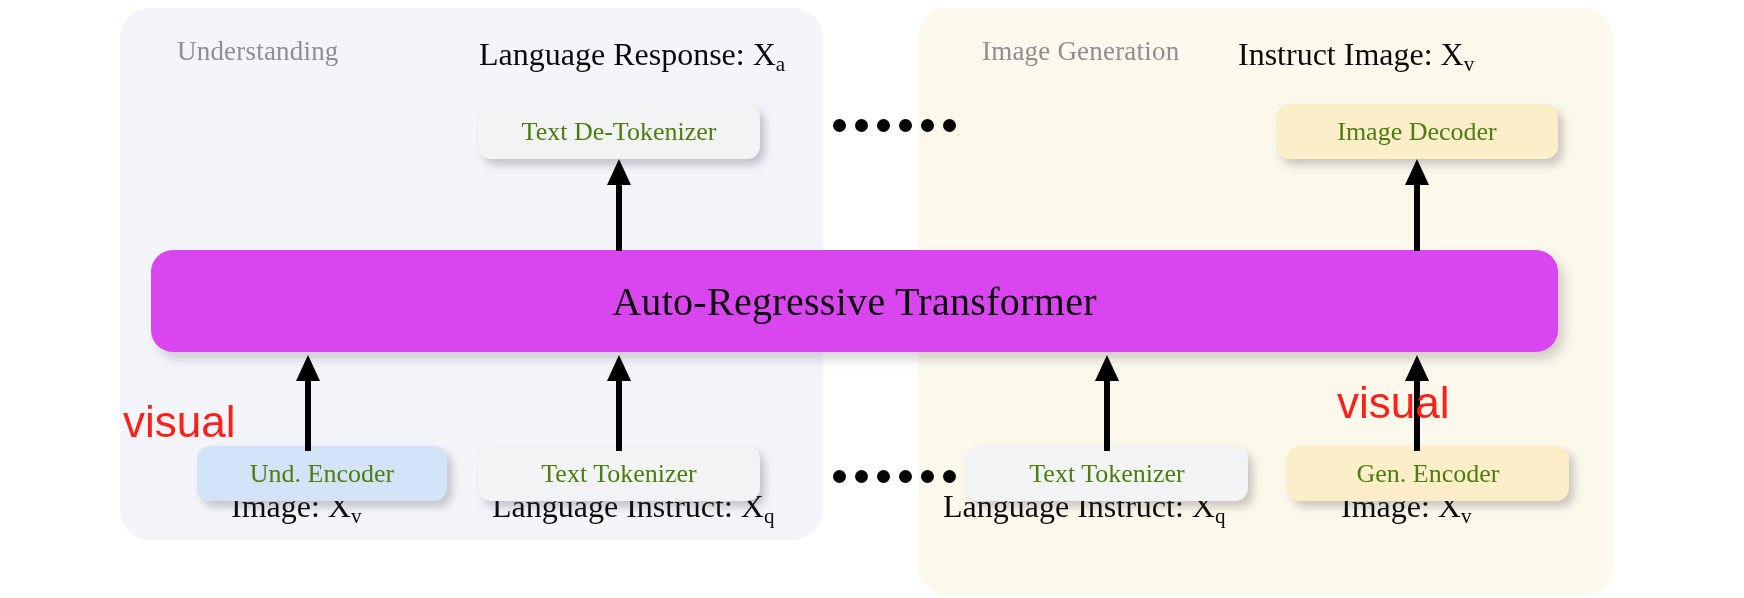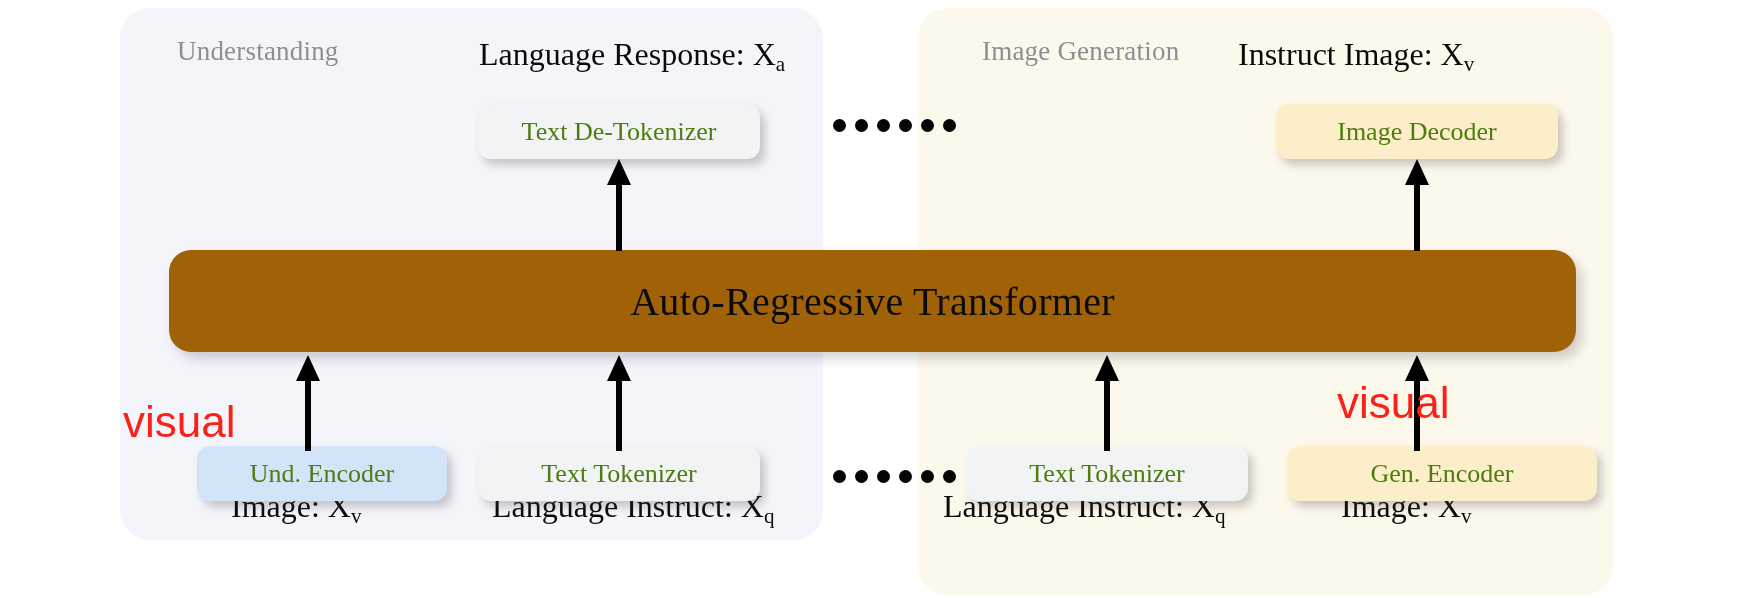--- a/index.html
+++ b/index.html
@@ -82,30 +82,30 @@
   }
   .box-grey  { background: #f2f3f4; }
   .box-blue  { background: #d3e3f8; }
   .box-cream { background: #fceec9; }
 
   #box-text-detokenizer { left: 478px;  top: 104px; width: 282px; height: 55px; }
   #box-image-decoder    { left: 1276px; top: 104px; width: 282px; height: 55px; }
   #box-und-encoder      { left: 197px;  top: 446px; width: 250px; height: 55px; }
   #box-text-tokenizer-l { left: 478px;  top: 446px; width: 282px; height: 55px; }
   #box-text-tokenizer-r { left: 966px;  top: 446px; width: 282px; height: 55px; }
-  #box-gen-encoder      { left: 1287px; top: 446px; width: 310px; height: 55px; }
+  #box-gen-encoder      { left: 1287px; top: 446px; width: 282px; height: 55px; }
 
   
   #transformer-bar {
     position: absolute;
-    left: 169px;
+    left: 151px;
     top: 250px;
     width: 1407px;
     height: 102px;
-    background: #a16207;
+    background: #d946ef;
     border-radius: 22px;
     display: flex;
     align-items: center;
     justify-content: center;
     box-shadow: 6px 7px 11px rgba(60, 60, 70, 0.22);
   }
   #transformer-label {
     font-size: 40px;
     color: #0b0b0b;
     letter-spacing: 0.3px;

